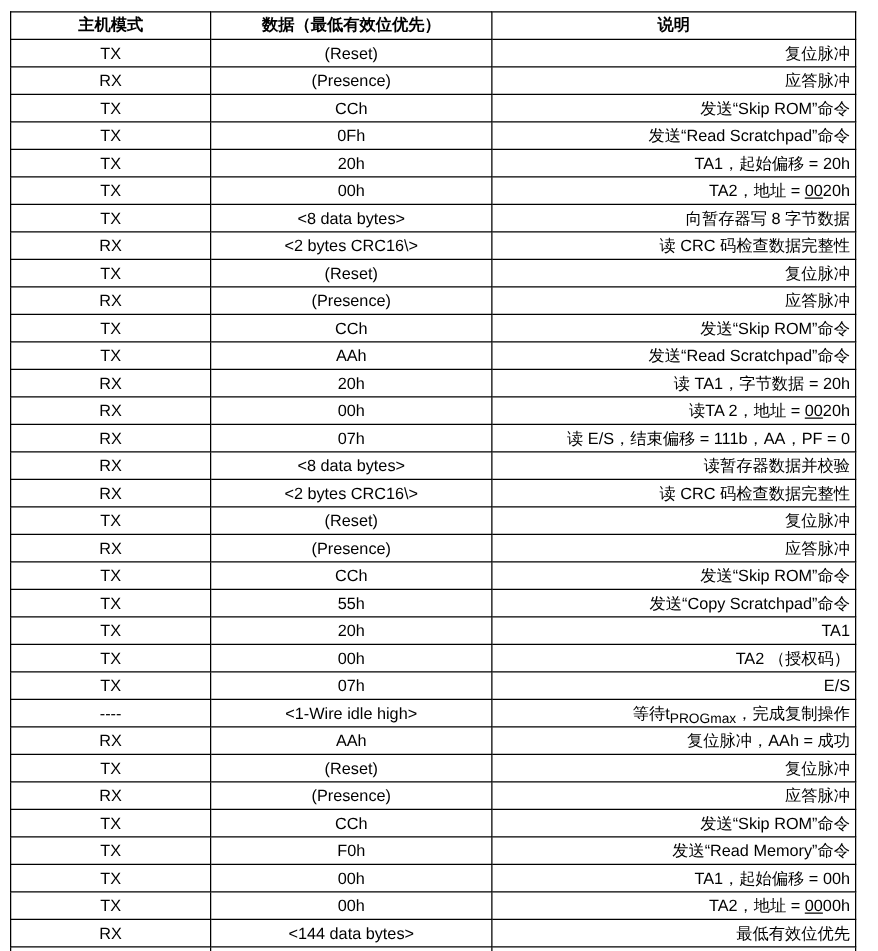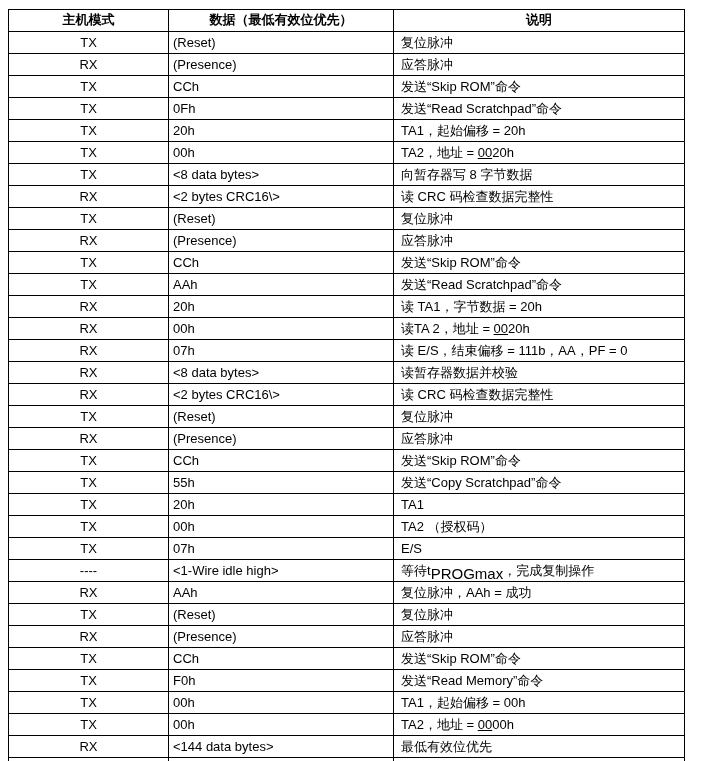--- a/index.html
+++ b/index.html
@@ -31,24 +31,24 @@
     overflow: hidden;
     white-space: nowrap;
     vertical-align: middle;
   }
   th {
     font-weight: bold;
     text-align: center;
     font-family: Liberation Mono, monospace;
   }
   td.c-mode  { text-align: center; margin-top: 36px; }
-  td.c-data  { }
-  td.c-desc  { text-align: left; padding-left: 7px; }
+  td.c-data  { text-align: center; }
+  td.c-desc  { text-align: right; padding-left: 7px; }
   sub {
-    font-size: 15px;
+    font-size: 11px;
     line-height: 0;
   }
   u {
     text-underline-offset: 1px;
   }
 </style>
 </head>
 <body>
 
 <div class="page">

